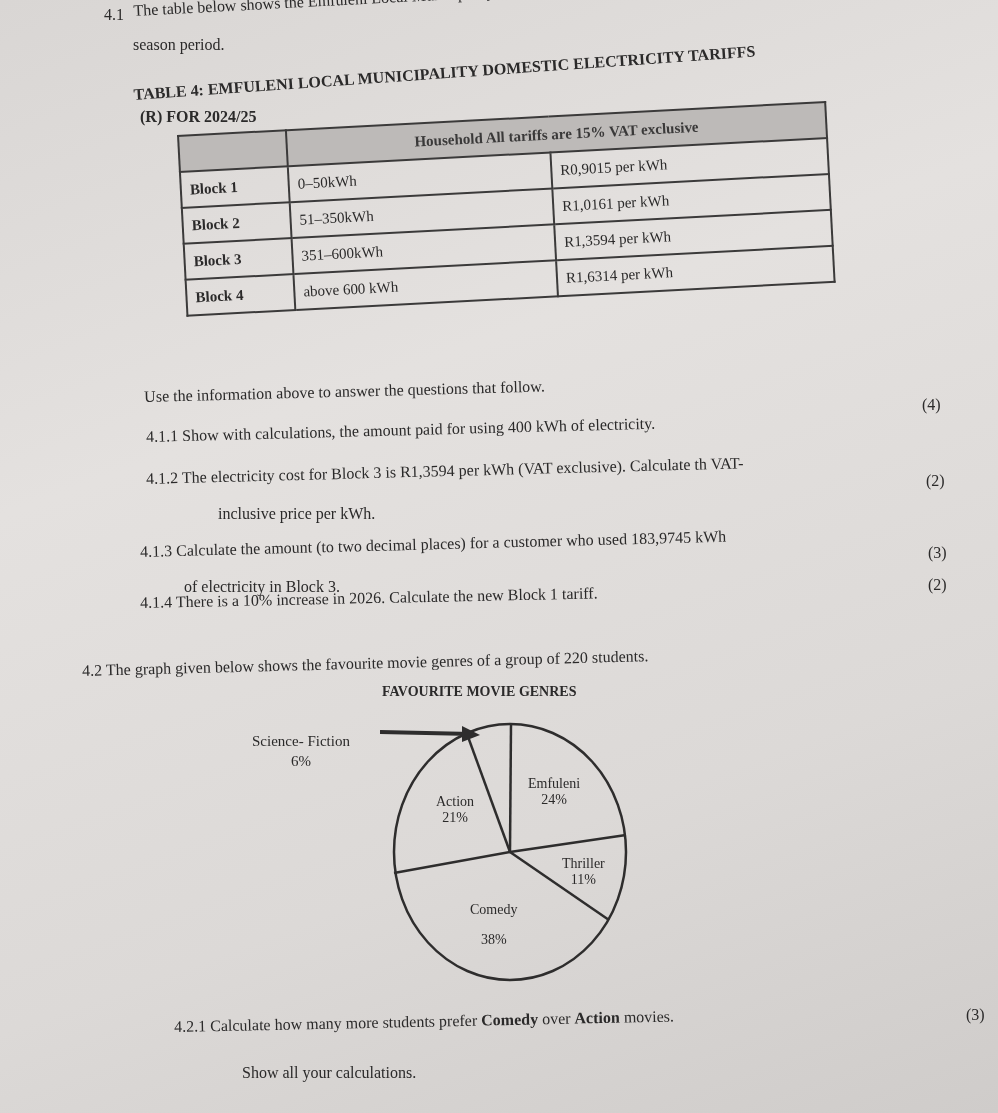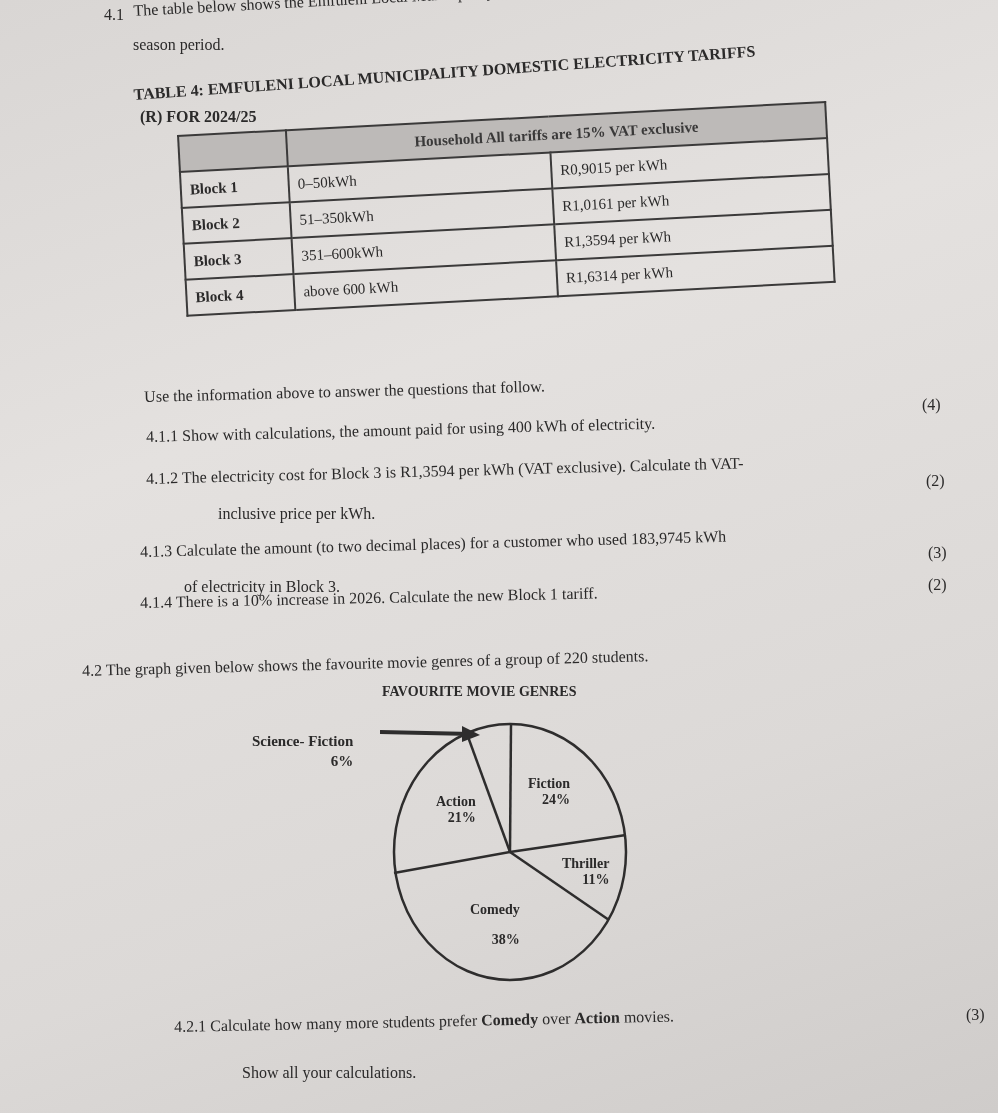--- a/index.html
+++ b/index.html
@@ -22,21 +22,21 @@
     transform: rotate(-3deg); transform-origin: left top;
   }
   .tariff-table td {
     border:2px solid #3b3a3a; height:34px; padding:0 8px;
   }
   .tariff-table .hdr td { background:#bdbab8; height:34px; }
   .tariff-table .hdr td.hdrtext { text-align:center; font-weight:bold; color:#3a3939; }
   .tariff-table td.block { font-weight:bold; width:90px; }
   .tariff-table td.range { width:245px; }
 
-  .pie-label { position:absolute; font-weight:bold; font-size:14px; text-align:right; white-space:nowrap; }
+  .pie-label { position:absolute; font-weight:normal; font-size:14px; text-align:center; white-space:nowrap; }
 </style>
 </head>
 <body>
 
 <div class="abs t" style="left:88px; top:6px;margin-left:16px;">4.1</div>
 <div class="abs t" style="left:133px; top:2px; transform:rotate(-3deg); transform-origin:left top;">The table below shows the Emfuleni Local Municipality domestic electricity</div>
 <div class="abs t" style="left:133px; top:36px;text-align:right;">season period.</div>
 
 <div class="abs t bold" style="left:133px; top:86px; font-size:16px; transform:rotate(-4deg); transform-origin:left top;">TABLE 4: EMFULENI LOCAL MUNICIPALITY DOMESTIC ELECTRICITY TARIFFS</div>
 <div class="abs t bold" style="left:140px; top:108px;">(R) FOR 2024/25</div>
@@ -107,21 +107,21 @@
 
 <div class="pie-label" style="left:252px; top:733px; font-size:15px;">
   <div>Science- Fiction</div>
   <div style="margin-top:3px;"><span>6</span><span>%</span></div>
 </div>
 <div class="pie-label" style="left:436px; top:794px;">
   <div>Action</div>
   <div><span>21</span><span>%</span></div>
 </div>
 <div class="pie-label" style="left:528px; top:776px;">
-  <div>Fiction</div>
+  <div>Emfuleni</div>
   <div><span>24</span><span>%</span></div>
 </div>
 <div class="pie-label" style="left:562px; top:856px;">
   <div>Thriller</div>
   <div><span>11</span><span>%</span></div>
 </div>
 <div class="pie-label" style="left:470px; top:902px;">
   <div>Comedy</div>
   <div style="margin-top:14px;"><span>38</span><span>%</span></div>
 </div>

